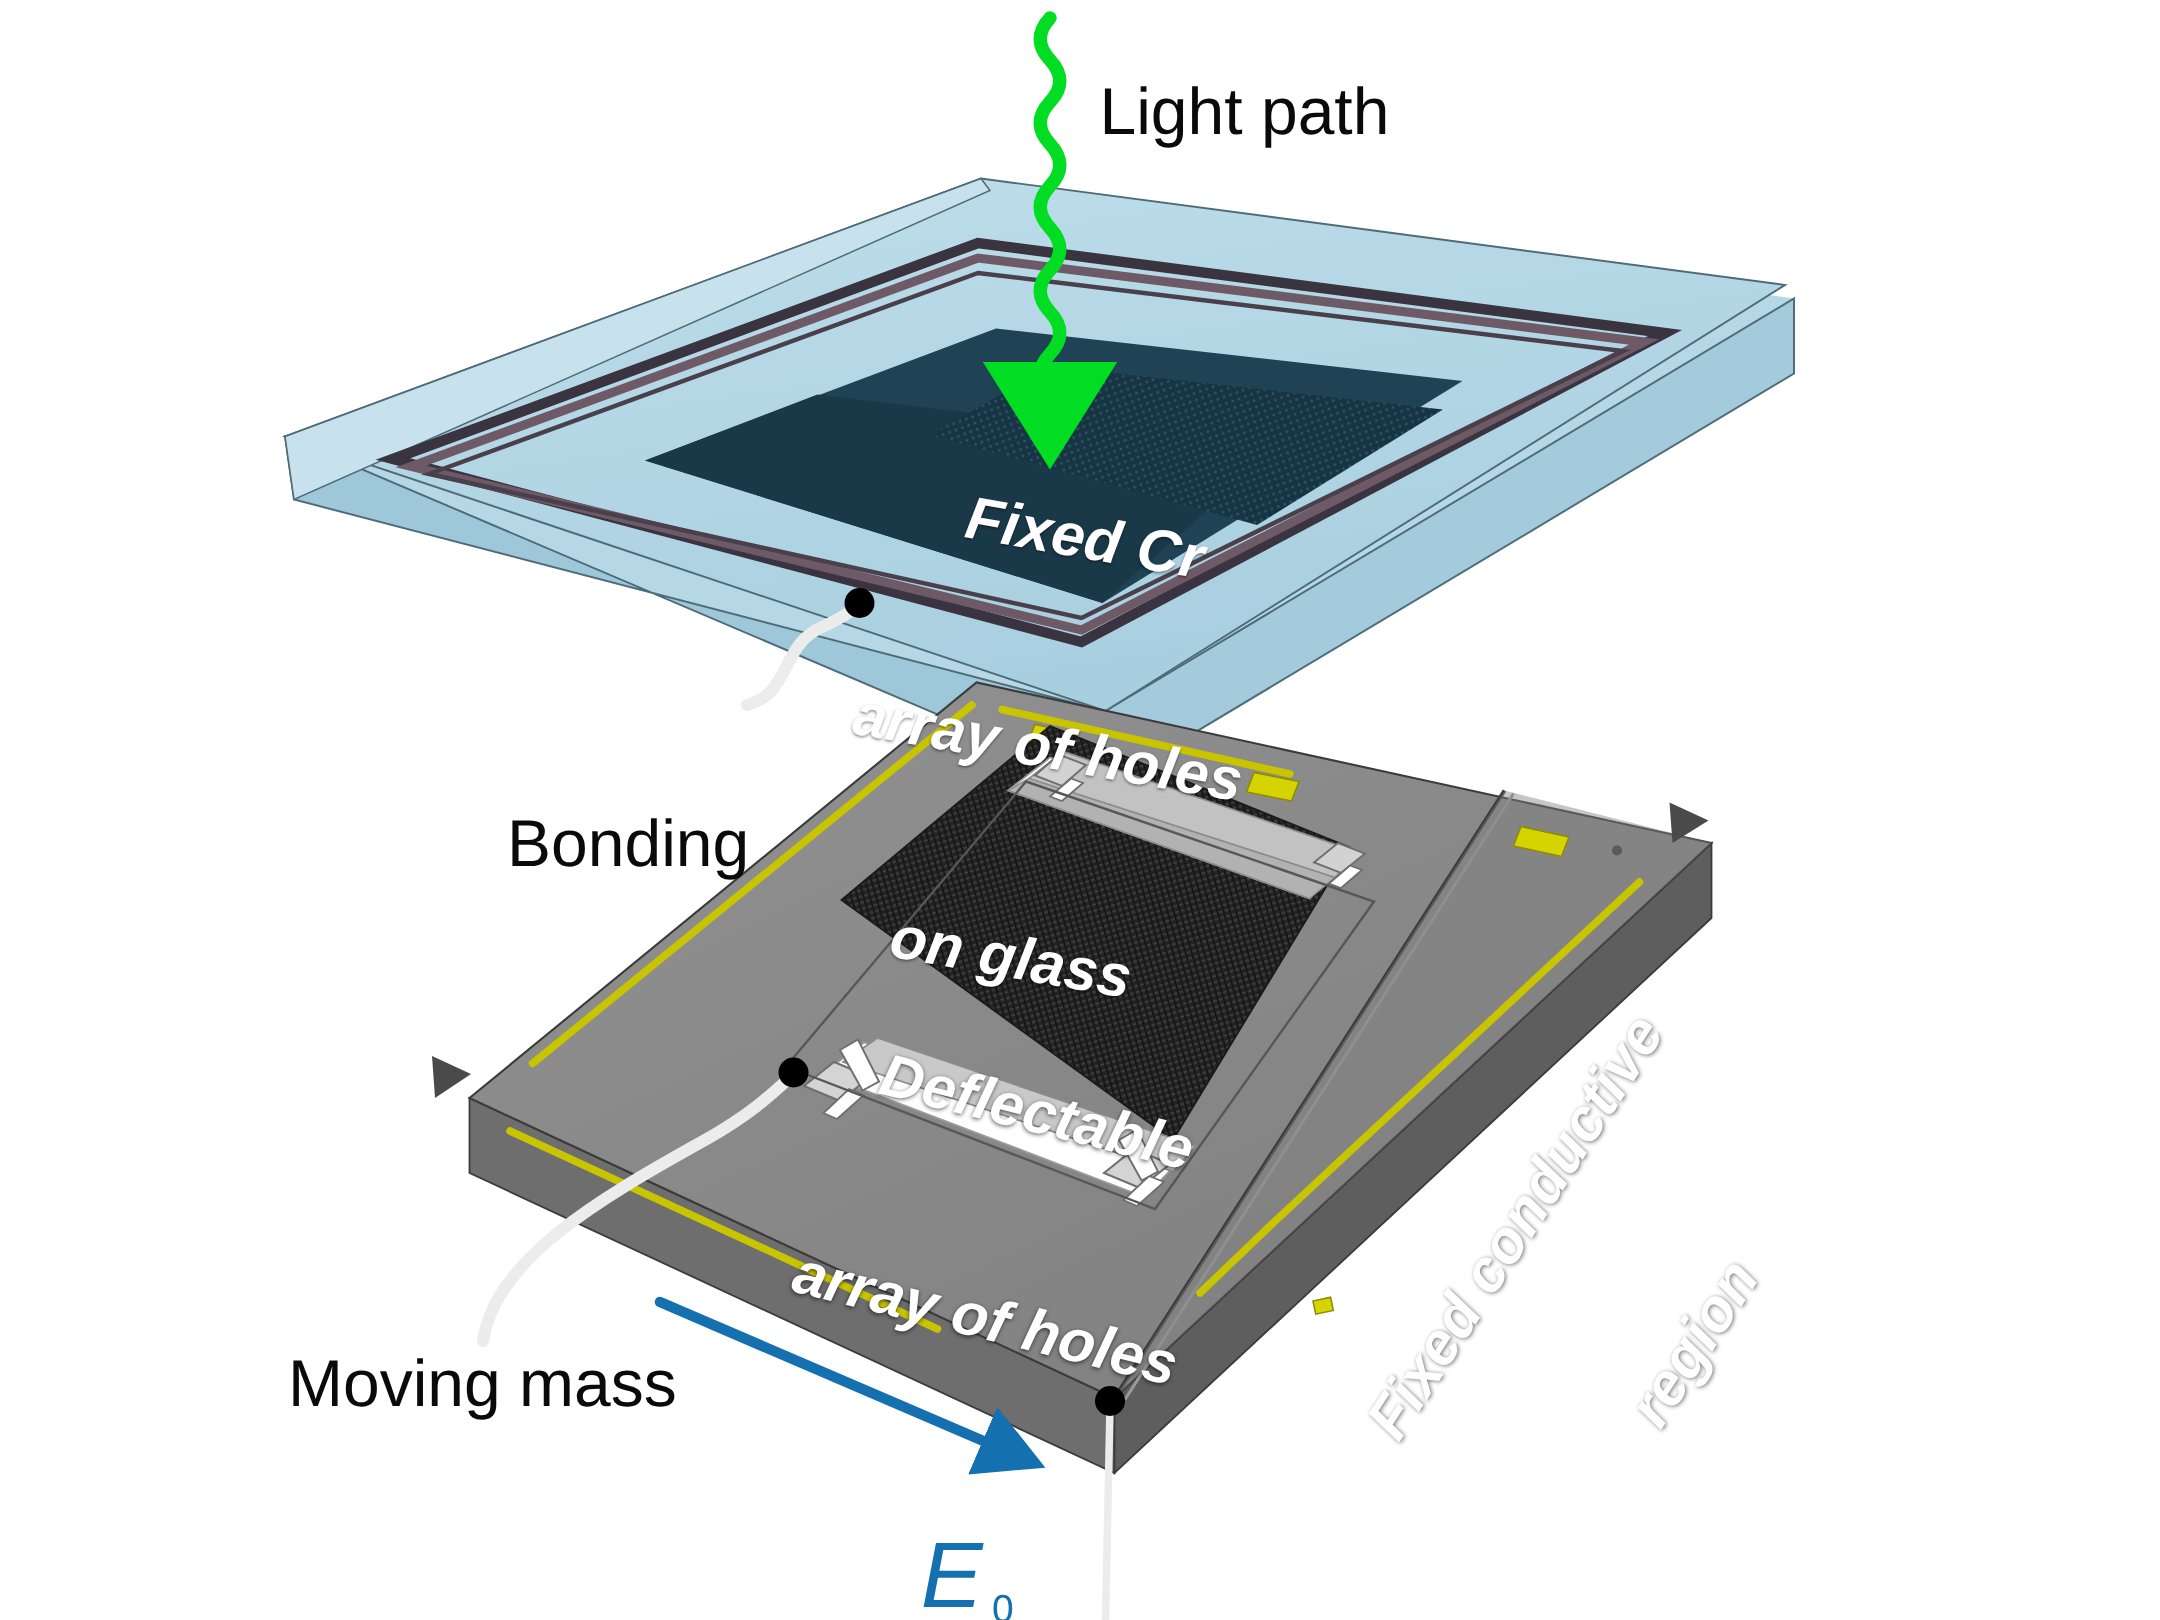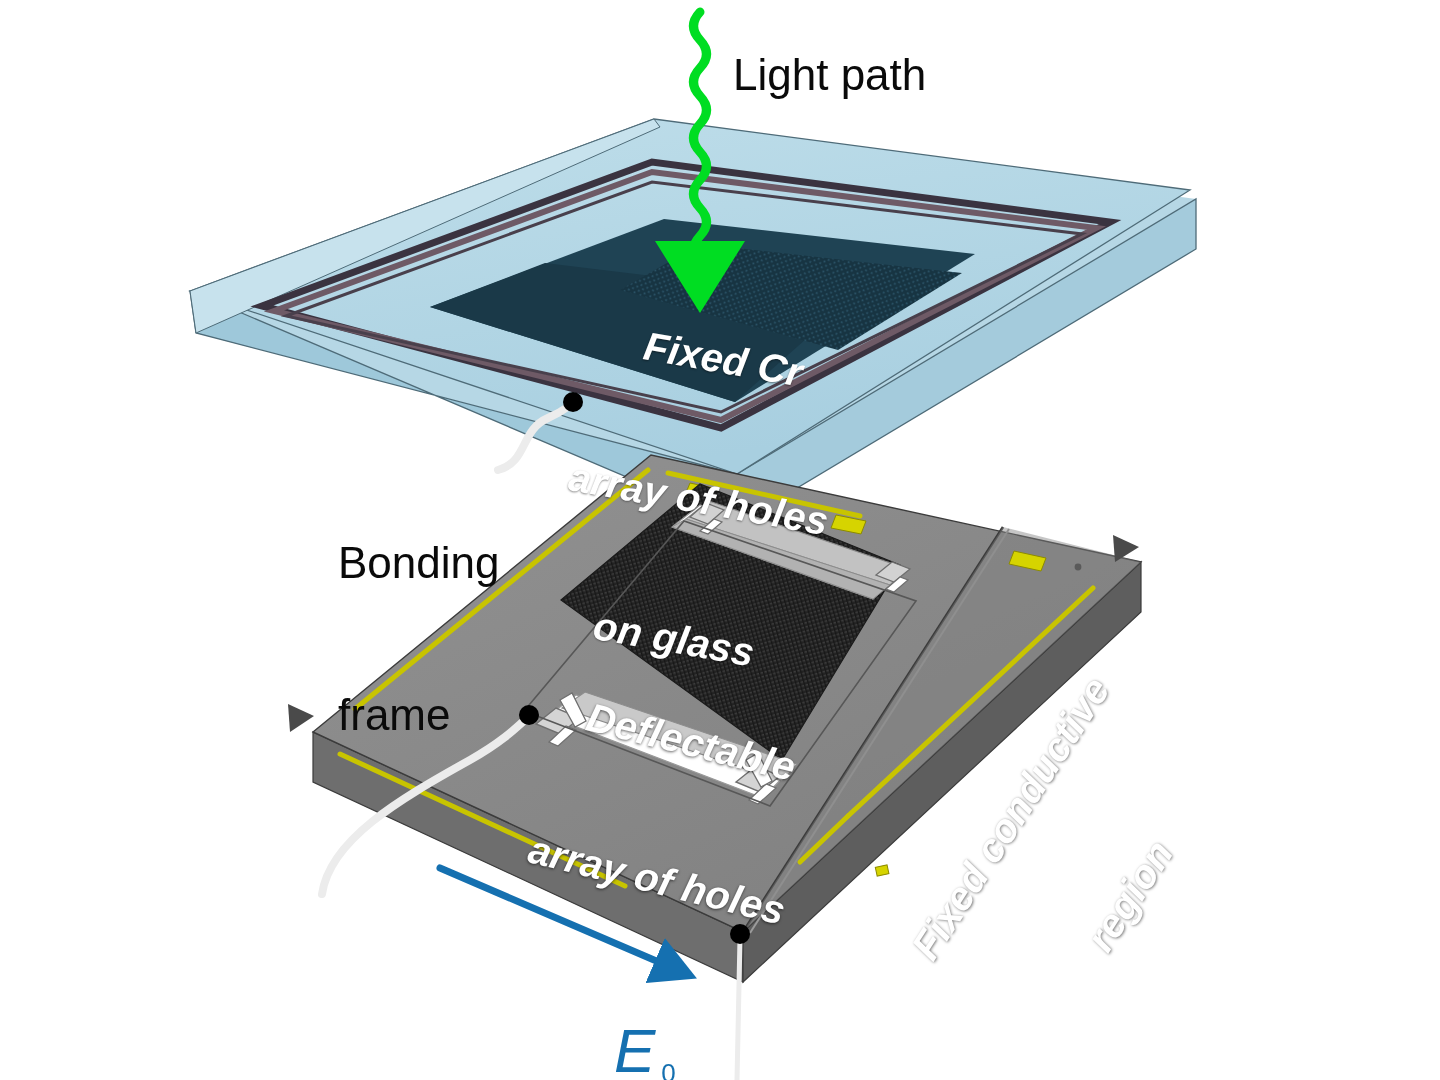--- a/index.html
+++ b/index.html
@@ -173,33 +173,33 @@
 
   <div class="lbl lbl-white" style="left:586px; top:216px; width:320px; transform:rotate(10deg);
               transform-origin:left top; text-shadow:0 1px 2px rgba(0,0,0,.45);">
     <div>Fixed Cr</div>
     <div>array of holes</div>
     <div>on glass</div>
   </div>
 
   <div class="lbl lbl-black" style="left:338px; top:437px; width:190px; text-align:left;">
     <div>Bonding</div>
-    <div>frame</div>
   </div>
 
   <div class="lbl lbl-white" style="left:574px; top:592px; width:300px; transform:rotate(14deg);
               transform-origin:left top; text-shadow:0 1px 3px rgba(0,0,0,.6);">
     <div>Deflectable</div>
     <div>array of holes</div>
   </div>
 
   <div class="lbl lbl-white" style="left:806px; top:918px; width:390px; transform:rotate(-57deg);
               transform-origin:left top; text-shadow:0 1px 3px rgba(0,0,0,.55);">
     <div>Fixed conductive</div>
     <div>region</div>
   </div>
 
+  <div class="lbl lbl-black" style="left:192px; top:898px;">Moving mass</div>
 
   <div class="lbl lbl-blue e0" style="left:545px; top:944px; font-size:62px;">
     <span>E</span><span class="sub">0</span>
   </div>
 
 </div>
 
 </body></html>

